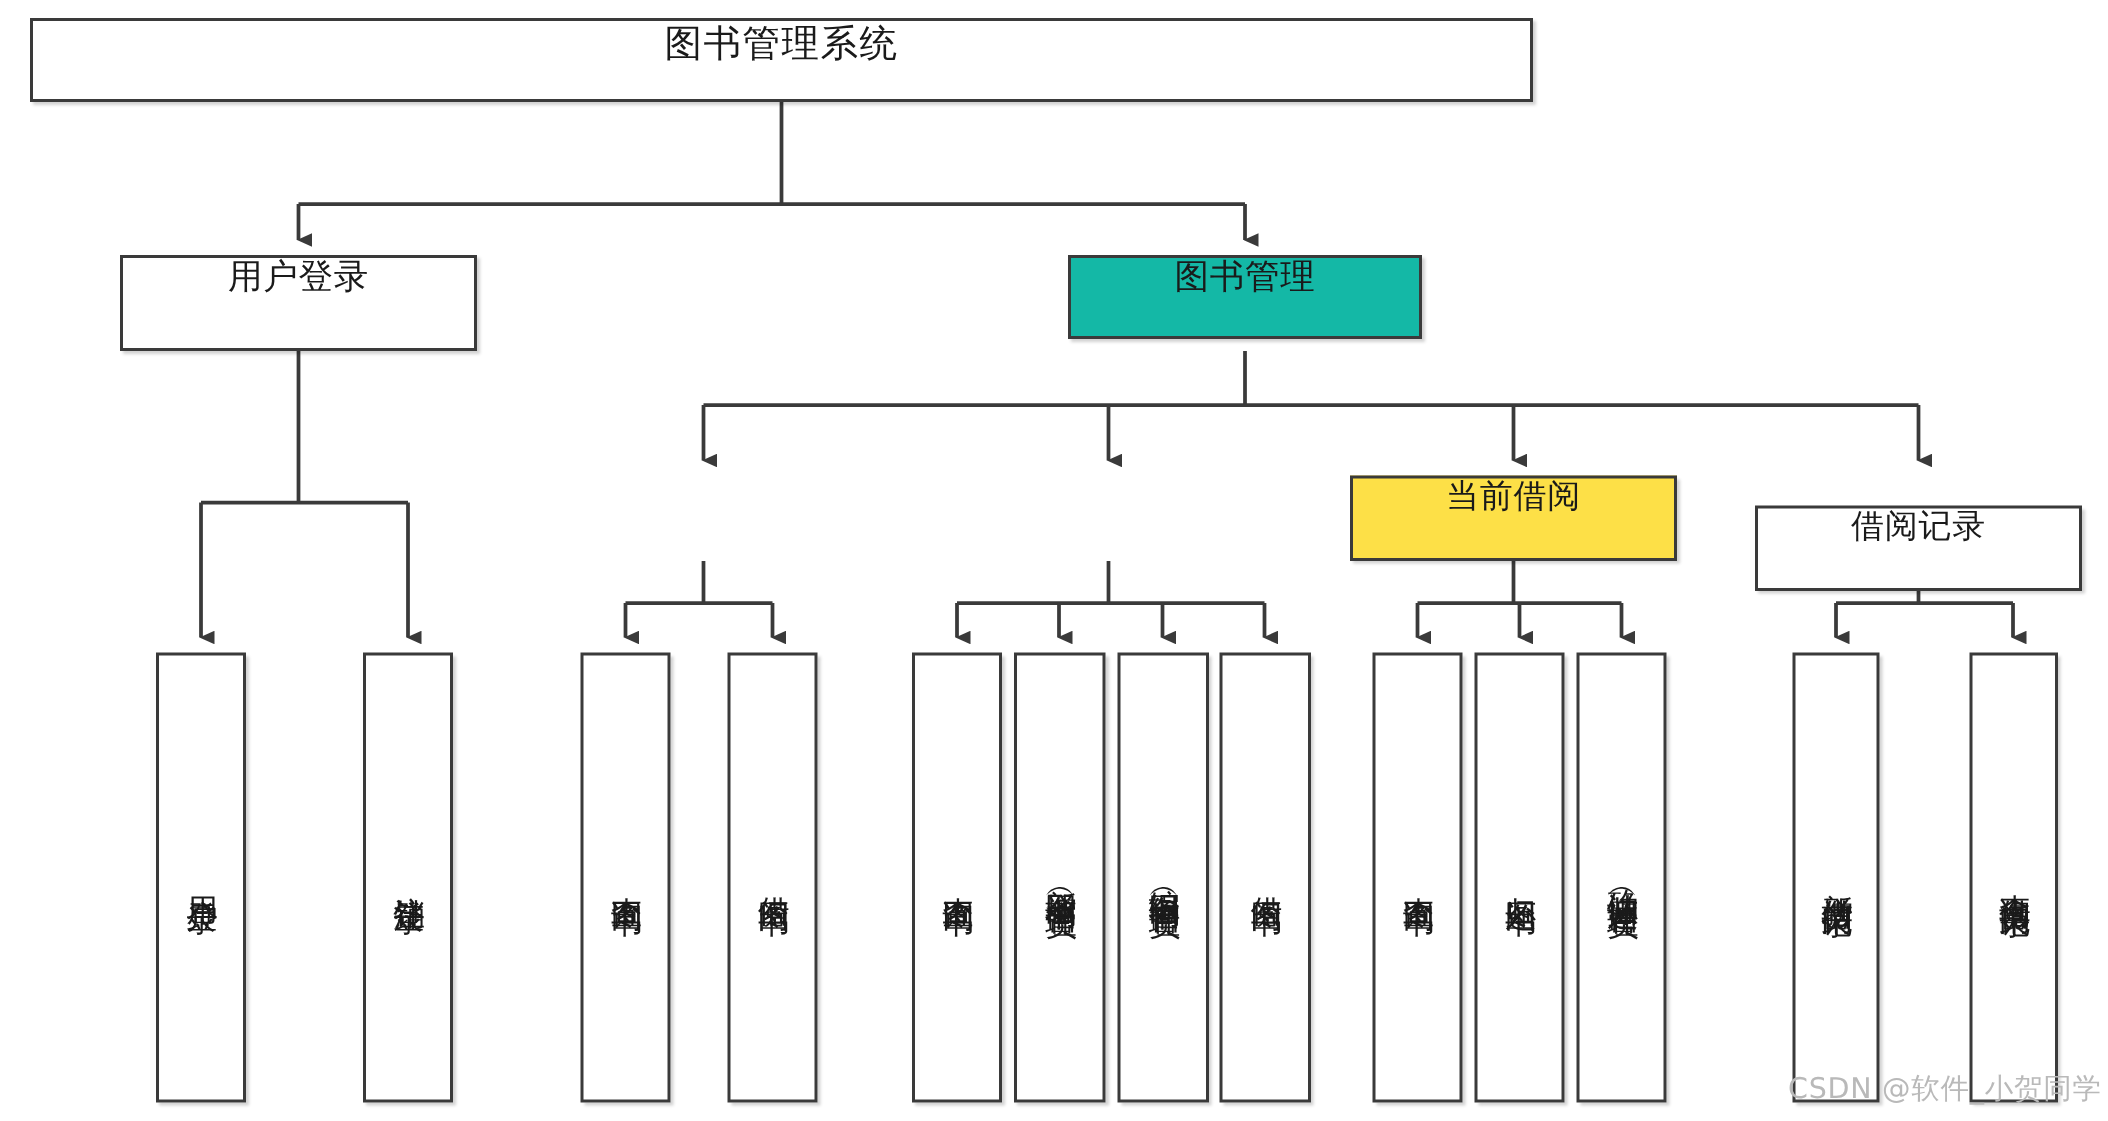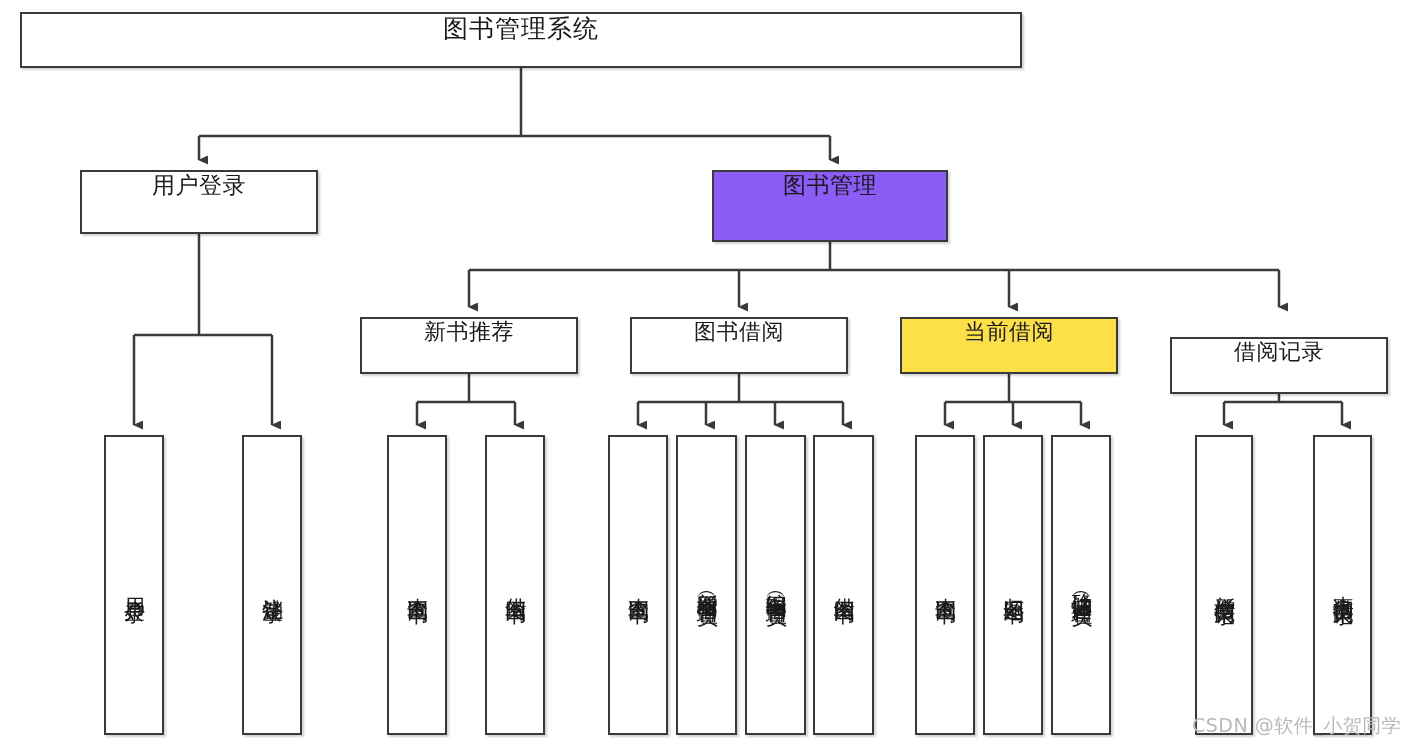--- a/index.html
+++ b/index.html
@@ -129,30 +129,24 @@
     </g>
   </svg>
 
   <div class="node root" id="n-root" style="left: 20px; top: 12px; width: 1002px; height: 56px; border-color: rgb(58, 58, 58); background: rgb(255, 255, 255); color: rgb(26, 26, 26);">
     <span class="lbl">图书管理系统</span>
   </div>
 
   <div class="node l2" id="n-l2-0" style="left: 80px; top: 170px; width: 238px; height: 64px; border-color: rgb(58, 58, 58); background: rgb(255, 255, 255); color: rgb(26, 26, 26);">
     <span class="lbl">用户登录</span>
   </div>
-  <div class="node l2" id="n-l2-1" style="left: 712px; top: 170px; width: 236px; height: 72px; border-color: rgb(58, 58, 58); background: #8b5cf6; color: rgb(26, 26, 26);">
+  <div class="node l2" id="n-l2-1" style="left: 712px; top: 170px; width: 236px; height: 56px; border-color: rgb(58, 58, 58); background: #14b8a6; color: rgb(26, 26, 26);">
     <span class="lbl">图书管理</span>
   </div>
 
-  <div class="node l3" id="n-l3-0" style="left: 360px; top: 317px; width: 218px; height: 57px; border-color: rgb(58, 58, 58); background: rgb(255, 255, 255); color: rgb(26, 26, 26);">
-    <span class="lbl">新书推荐</span>
-  </div>
-  <div class="node l3" id="n-l3-1" style="left: 630px; top: 317px; width: 218px; height: 57px; border-color: rgb(58, 58, 58); background: rgb(255, 255, 255); color: rgb(26, 26, 26);">
-    <span class="lbl">图书借阅</span>
-  </div>
   <div class="node l3" id="n-l3-2" style="left: 900px; top: 317px; width: 218px; height: 57px; border-color: rgb(58, 58, 58); background: #fde047; color: rgb(26, 26, 26);">
     <span class="lbl">当前借阅</span>
   </div>
   <div class="node l3" id="n-l3-3" style="left: 1170px; top: 317px; width: 218px; height: 57px; border-color: rgb(58, 58, 58); background: rgb(255, 255, 255); color: rgb(26, 26, 26); margin-top: 20px;">
     <span class="lbl">借阅记录</span>
   </div>
 
   <div class="node leaf" id="n-leaf-0" style="left: 104px; top: 435px; width: 60px; height: 300px; border-color: rgb(58, 58, 58); background: rgb(255, 255, 255); color: rgb(26, 26, 26);">
     <span class="lbl">用户登录</span>
   </div>

